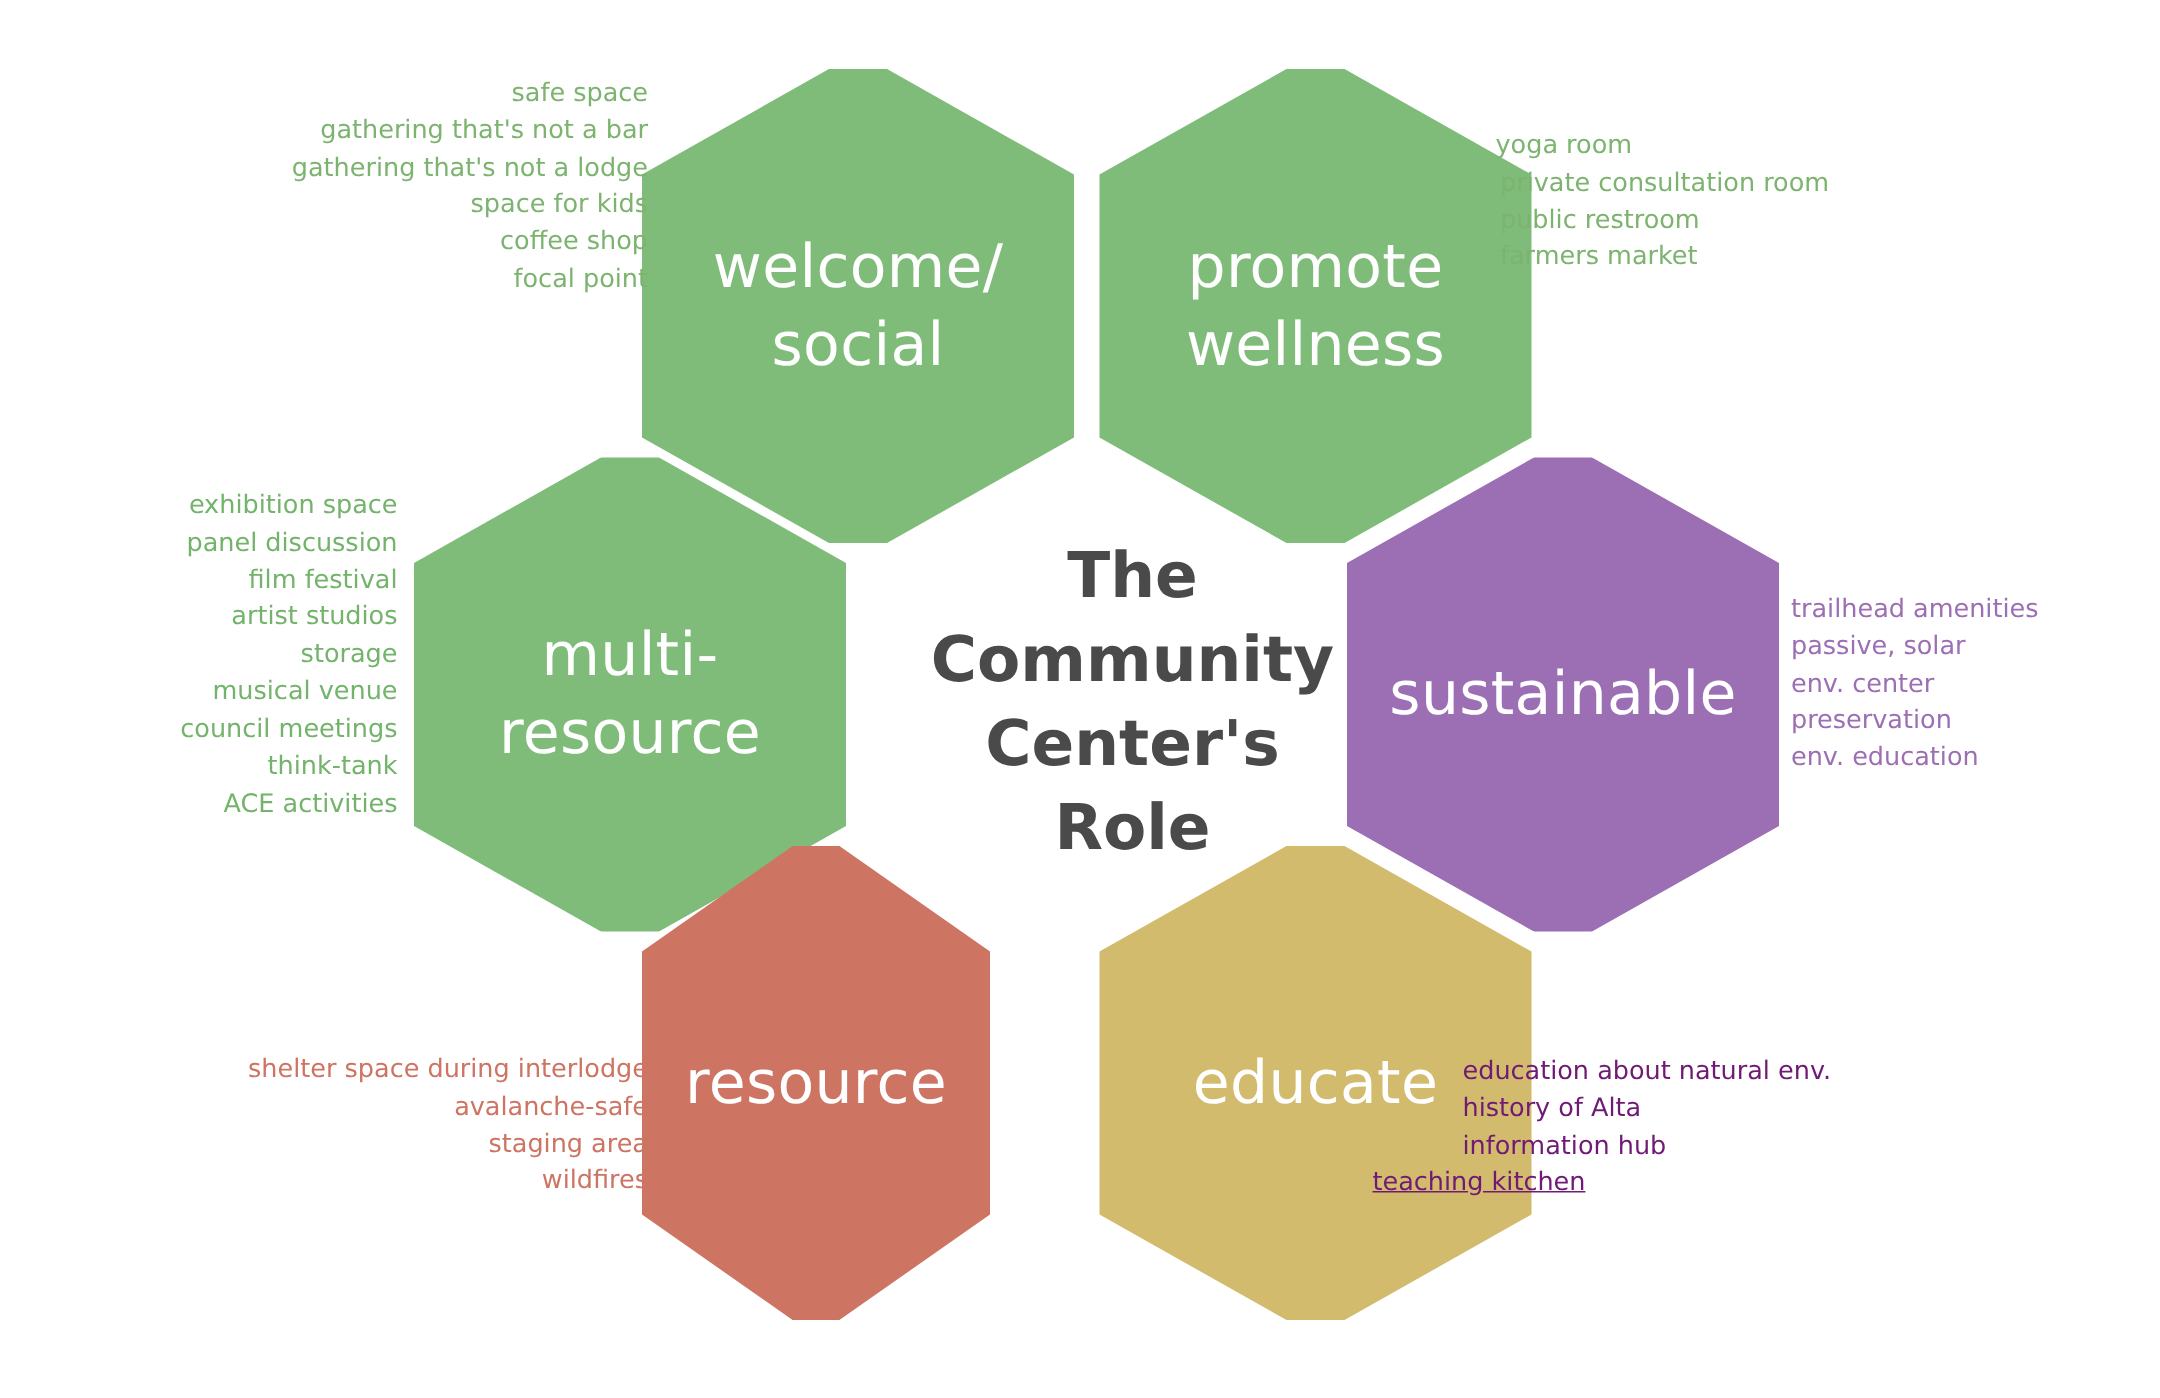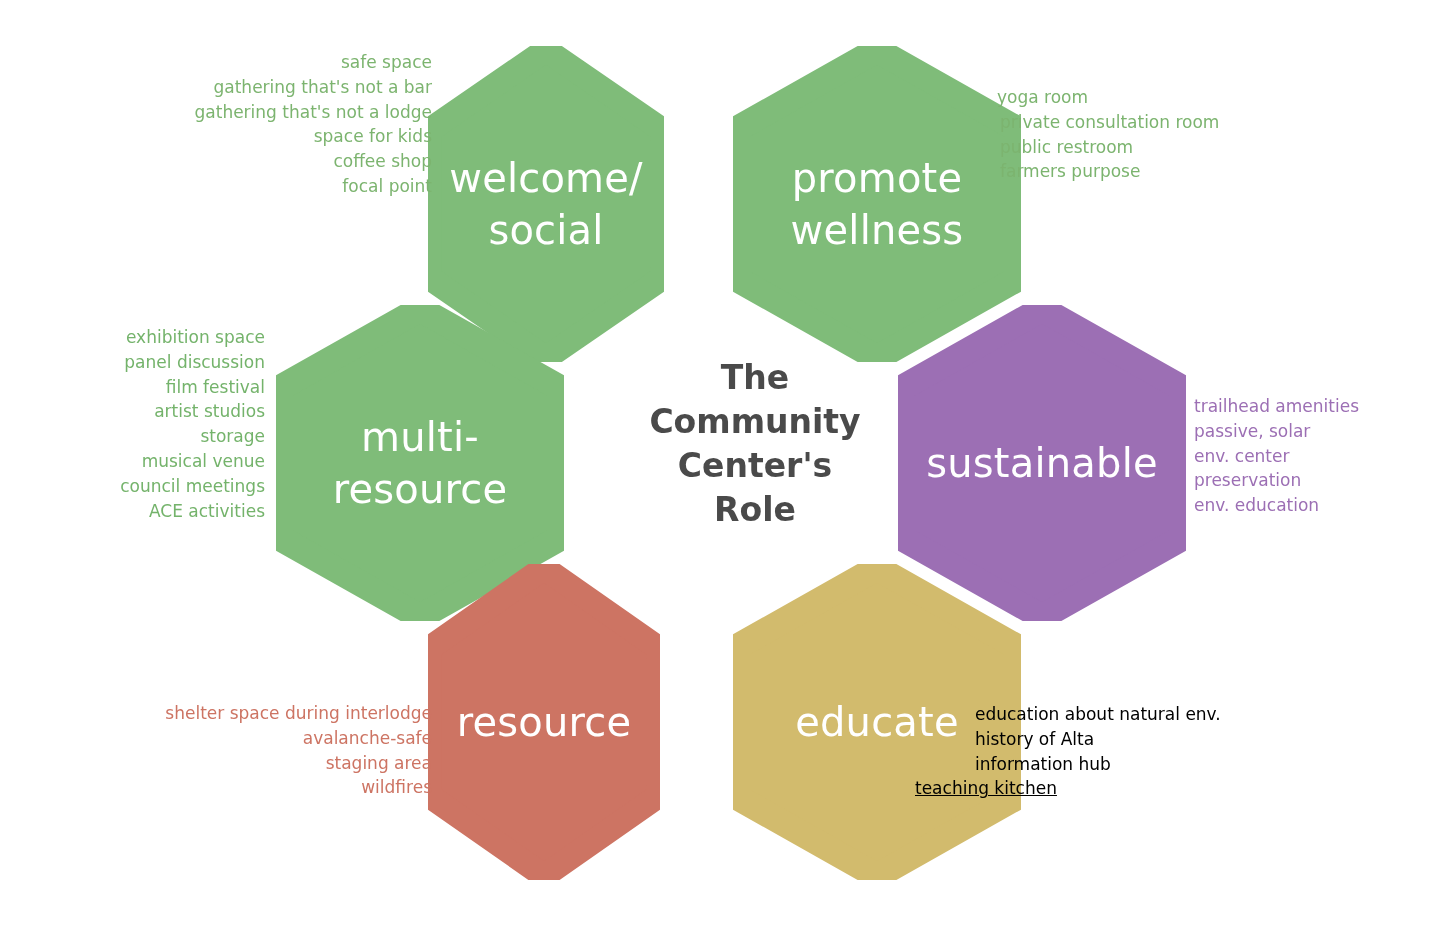--- a/index.html
+++ b/index.html
@@ -40,36 +40,36 @@
     color: #ffffff;
     font-size: 40px;
     font-weight: 400;
     line-height: 1.30;
     letter-spacing: 0.2px;
     white-space: pre-line;
     padding: 0 10px;
   }
 
   
-  #hex-welcome   { left: 428px;  top: 46px;  width: 236px; height: 316px; text-align: center; }
+  #hex-welcome   { left: 428px;  top: 46px;  width: 288px; height: 316px; text-align: center; }
   #hex-wellness  { left: 733px;  top: 46px;  width: 288px; height: 316px; }
   #hex-multi     { left: 276px;  top: 305px; width: 288px; height: 316px; }
   #hex-sustain   { left: 898px;  top: 305px; width: 288px; height: 316px; }
   #hex-resource  { left: 428px;  top: 564px; width: 232px; height: 316px; }
   #hex-educate   { left: 733px;  top: 564px; width: 288px; height: 316px; }
 
   
   #center-title {
     position: absolute;
     left: 620px;
     top: 356px;
     width: 270px;
     text-align: center;
     color: #4a4a4a;
-    font-size: 33px;
+    font-size: 42px;
     font-weight: bold;
     line-height: 1.33;
     white-space: pre-line;
     z-index: 3;
   }
 
   
   .list {
     position: absolute;
     font-size: 17px;
@@ -101,50 +101,51 @@
       <div class="line">gathering that's not a lodge</div>
       <div class="line">space for kids</div>
       <div class="line">coffee shop</div>
       <div class="line">focal point</div>
     </div>
 
   <div class="list" id="list-wellness" style="color: rgb(124, 180, 111);">
       <div class="line">yoga room</div>
       <div class="line">private consultation room</div>
       <div class="line">public restroom</div>
-      <div class="line">farmers purpose</div>
+      <div class="line">farmers market</div>
     </div>
 
   <div class="list" id="list-multi" style="color: rgb(116, 179, 107); margin-left: 12px;">
       <div class="line">exhibition space</div>
       <div class="line">panel discussion</div>
       <div class="line">film festival</div>
       <div class="line">artist studios</div>
       <div class="line">storage</div>
       <div class="line">musical venue</div>
       <div class="line">council meetings</div>
+      <div class="line">think-tank</div>
       <div class="line">ACE activities</div>
     </div>
 
   <div class="list" id="list-sustain" style="color: rgb(156, 111, 180);">
       <div class="line">trailhead amenities</div>
       <div class="line">passive, solar</div>
       <div class="line">env. center</div>
       <div class="line">preservation</div>
       <div class="line">env. education</div>
     </div>
 
   <div class="list" id="list-resource" style="color: rgb(205, 116, 99);">
       <div class="line">shelter space during interlodge</div>
       <div class="line">avalanche-safe</div>
       <div class="line">staging area</div>
       <div class="line">wildfires</div>
     </div>
 
-  <div class="list" id="list-educate" style="color: #000000;">
+  <div class="list" id="list-educate" style="color: #701a75;">
       <div class="line">education about natural env.</div>
       <div class="line">history of Alta</div>
       <div class="line">information hub</div>
       <div class="line">teaching kitchen</div>
     </div>
 
   <div class="hex" id="hex-welcome">
     <svg viewBox="0 0 288 316" preserveAspectRatio="none" aria-hidden="true">
       <path d="M144 4 L284 83 L284 233 L144 312 L4 233 L4 83 Z" stroke-linejoin="round" stroke-width="26" fill="#7fbc79" stroke="#7fbc79"></path>
     </svg>

